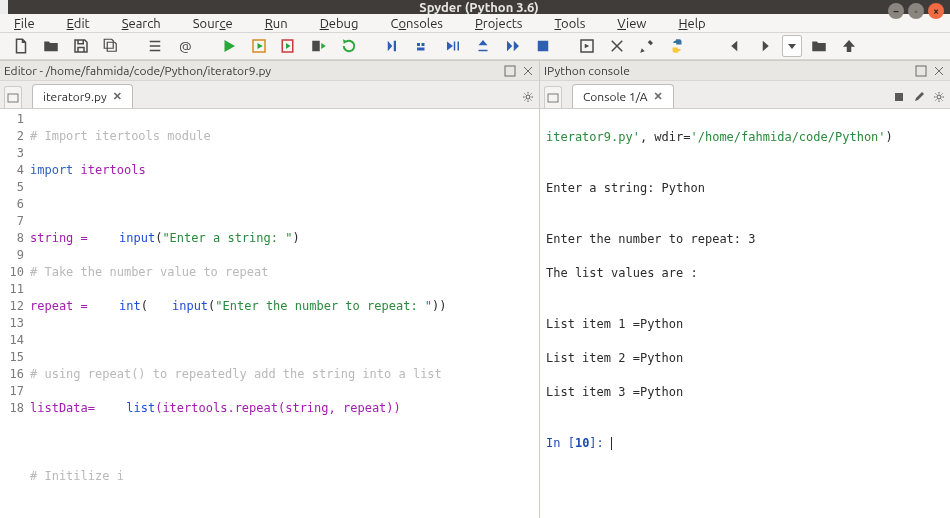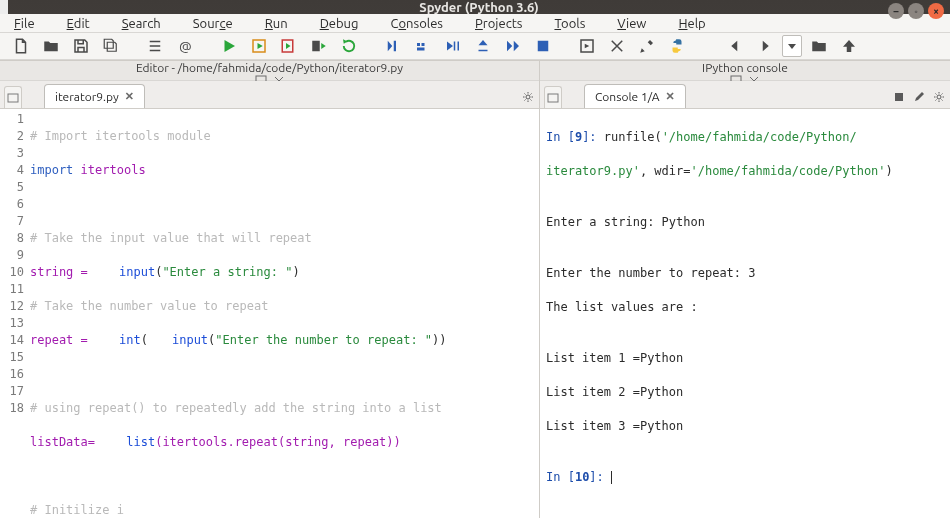--- a/index.html
+++ b/index.html
@@ -83,34 +83,33 @@
   .pane-header {
     height:20px;
     background:#e9e7e4;
     display:flex;
     align-items:center;
     padding:0 4px;
     font-size:12px;
     color:#3a3a3a;
     border-bottom:1px solid #d9d7d4;
     justify-content:space-between;
-    flex-direction:column;
   }
   .pane-header .ph-right { display:flex;gap:4px;}
   .ph-icon { width:14px;height:14px;display:inline-flex;align-items:center;justify-content:center;}
   .tabrow {
     height:28px;
     background:#efedeb;
     display:flex;
     align-items:flex-end;
     padding:0 4px;
     border-bottom:1px solid #d0cdc8;
     justify-content:space-between;
   }
-  .tabrow-left{display:flex;align-items:flex-end;gap:20px;}
+  .tabrow-left{display:flex;align-items:flex-end;gap:8px;}
   .tabrow-right{display:flex;align-items:center;gap:6px;padding-bottom:4px;}
   .tab {
     background:#fff;
     border:1px solid #bfbdb9;
     border-bottom:none;
     border-radius:4px 4px 0 0;
     padding:3px 10px;
     font-size:12px;
     display:flex;
     align-items:center;
@@ -398,21 +397,20 @@
           <div>14</div>
           <div>15</div>
           <div>16</div>
           <div>17</div>
           <div>18</div>
       </div>
       <div class="code">
 <div><span class="c-comment"># Import itertools module</span></div>
 <div><span class="c-kw">import</span><span class="c-id"> itertools</span></div>
 <div></div>
-<div><span class="c-comment"># Take the input value that will repeat</span></div>
 <div><span class="c-id">string = </span><span class="c-fn">input</span><span>(</span><span class="c-str">"Enter a string: "</span><span>)</span></div>
 <div><span class="c-comment"># Take the number value to repeat</span></div>
 <div><span class="c-id">repeat = </span><span class="c-fn">int</span><span>(</span><span class="c-fn">input</span><span>(</span><span class="c-str">"Enter the number to repeat: "</span><span>))</span></div>
 <div></div>
 <div><span class="c-comment"># using repeat() to repeatedly add the string into a list</span></div>
 <div><span class="c-id">listData= </span><span class="c-fn">list</span><span class="c-id">(itertools.repeat(string, repeat))</span></div>
 <div></div>
 <div><span class="c-comment"># Initilize i</span></div>
 
 
@@ -465,21 +463,20 @@
           </span>
         <span class="ph-icon gear">
             <svg viewBox="0 0 24 24">
               <circle cx="12" cy="12" r="4" fill="none" stroke="#5a5a5a" stroke-width="2"></circle>
               <path stroke="#5a5a5a" stroke-width="2" d="M12 2v3M12 19v3M2 12h3M19 12h3M5 5l2 2M17 17l2 2M19 5l-2 2M5 19l2-2"></path>
             </svg>
           </span>
       </div>
     </div>
     <div class="console">
-<div><span class="con-prompt">In [</span><span class="con-num">9</span><span class="con-prompt">]: </span><span class="con-normal">runfile(</span><span class="con-green">'/home/fahmida/code/Python/</span></div>
 <div><span class="con-green">iterator9.py'</span><span class="con-normal">, wdir=</span><span class="con-green">'/home/fahmida/code/Python'</span><span class="con-normal">)</span></div>
 <div><span></span></div>
 <div><span class="con-normal">Enter a string: Python</span></div>
 <div><span></span></div>
 <div><span class="con-normal">Enter the number to repeat: 3</span></div>
 <div><span class="con-normal">The list values are :</span></div>
 <div><span></span></div>
 <div><span class="con-normal">List item 1 =Python</span></div>
 <div><span class="con-normal">List item 2 =Python</span></div>
 <div><span class="con-normal">List item 3 =Python</span></div>

